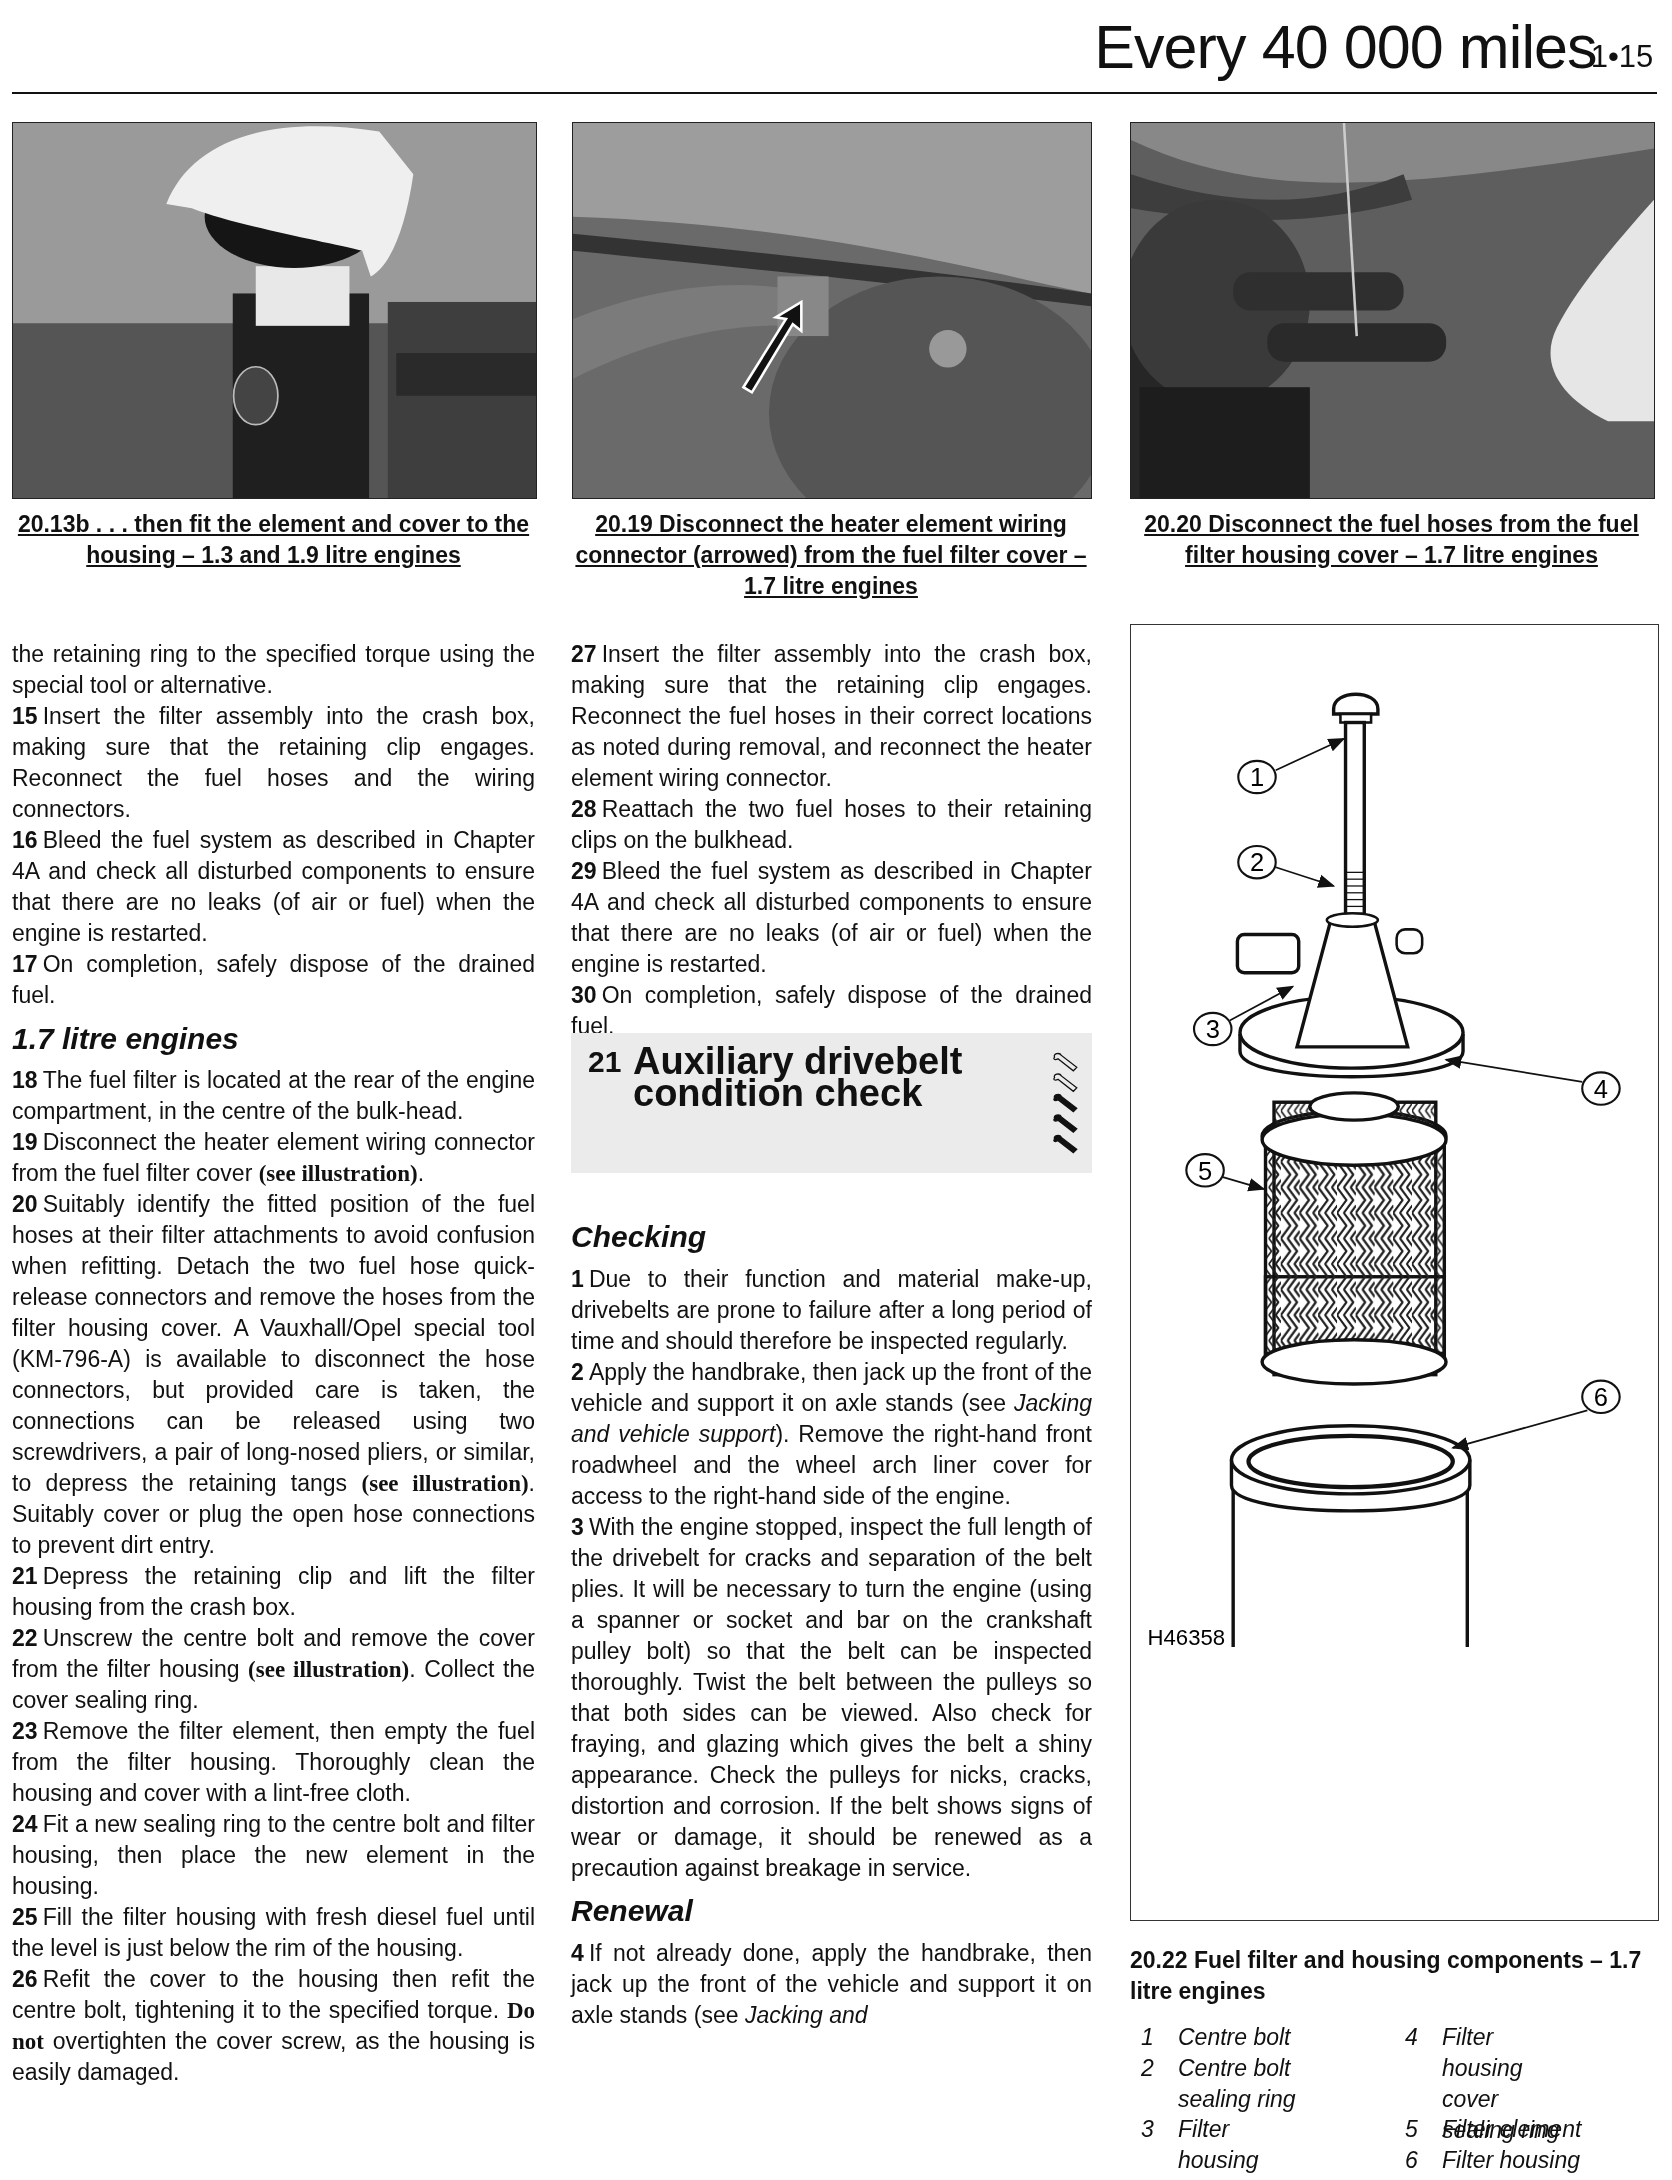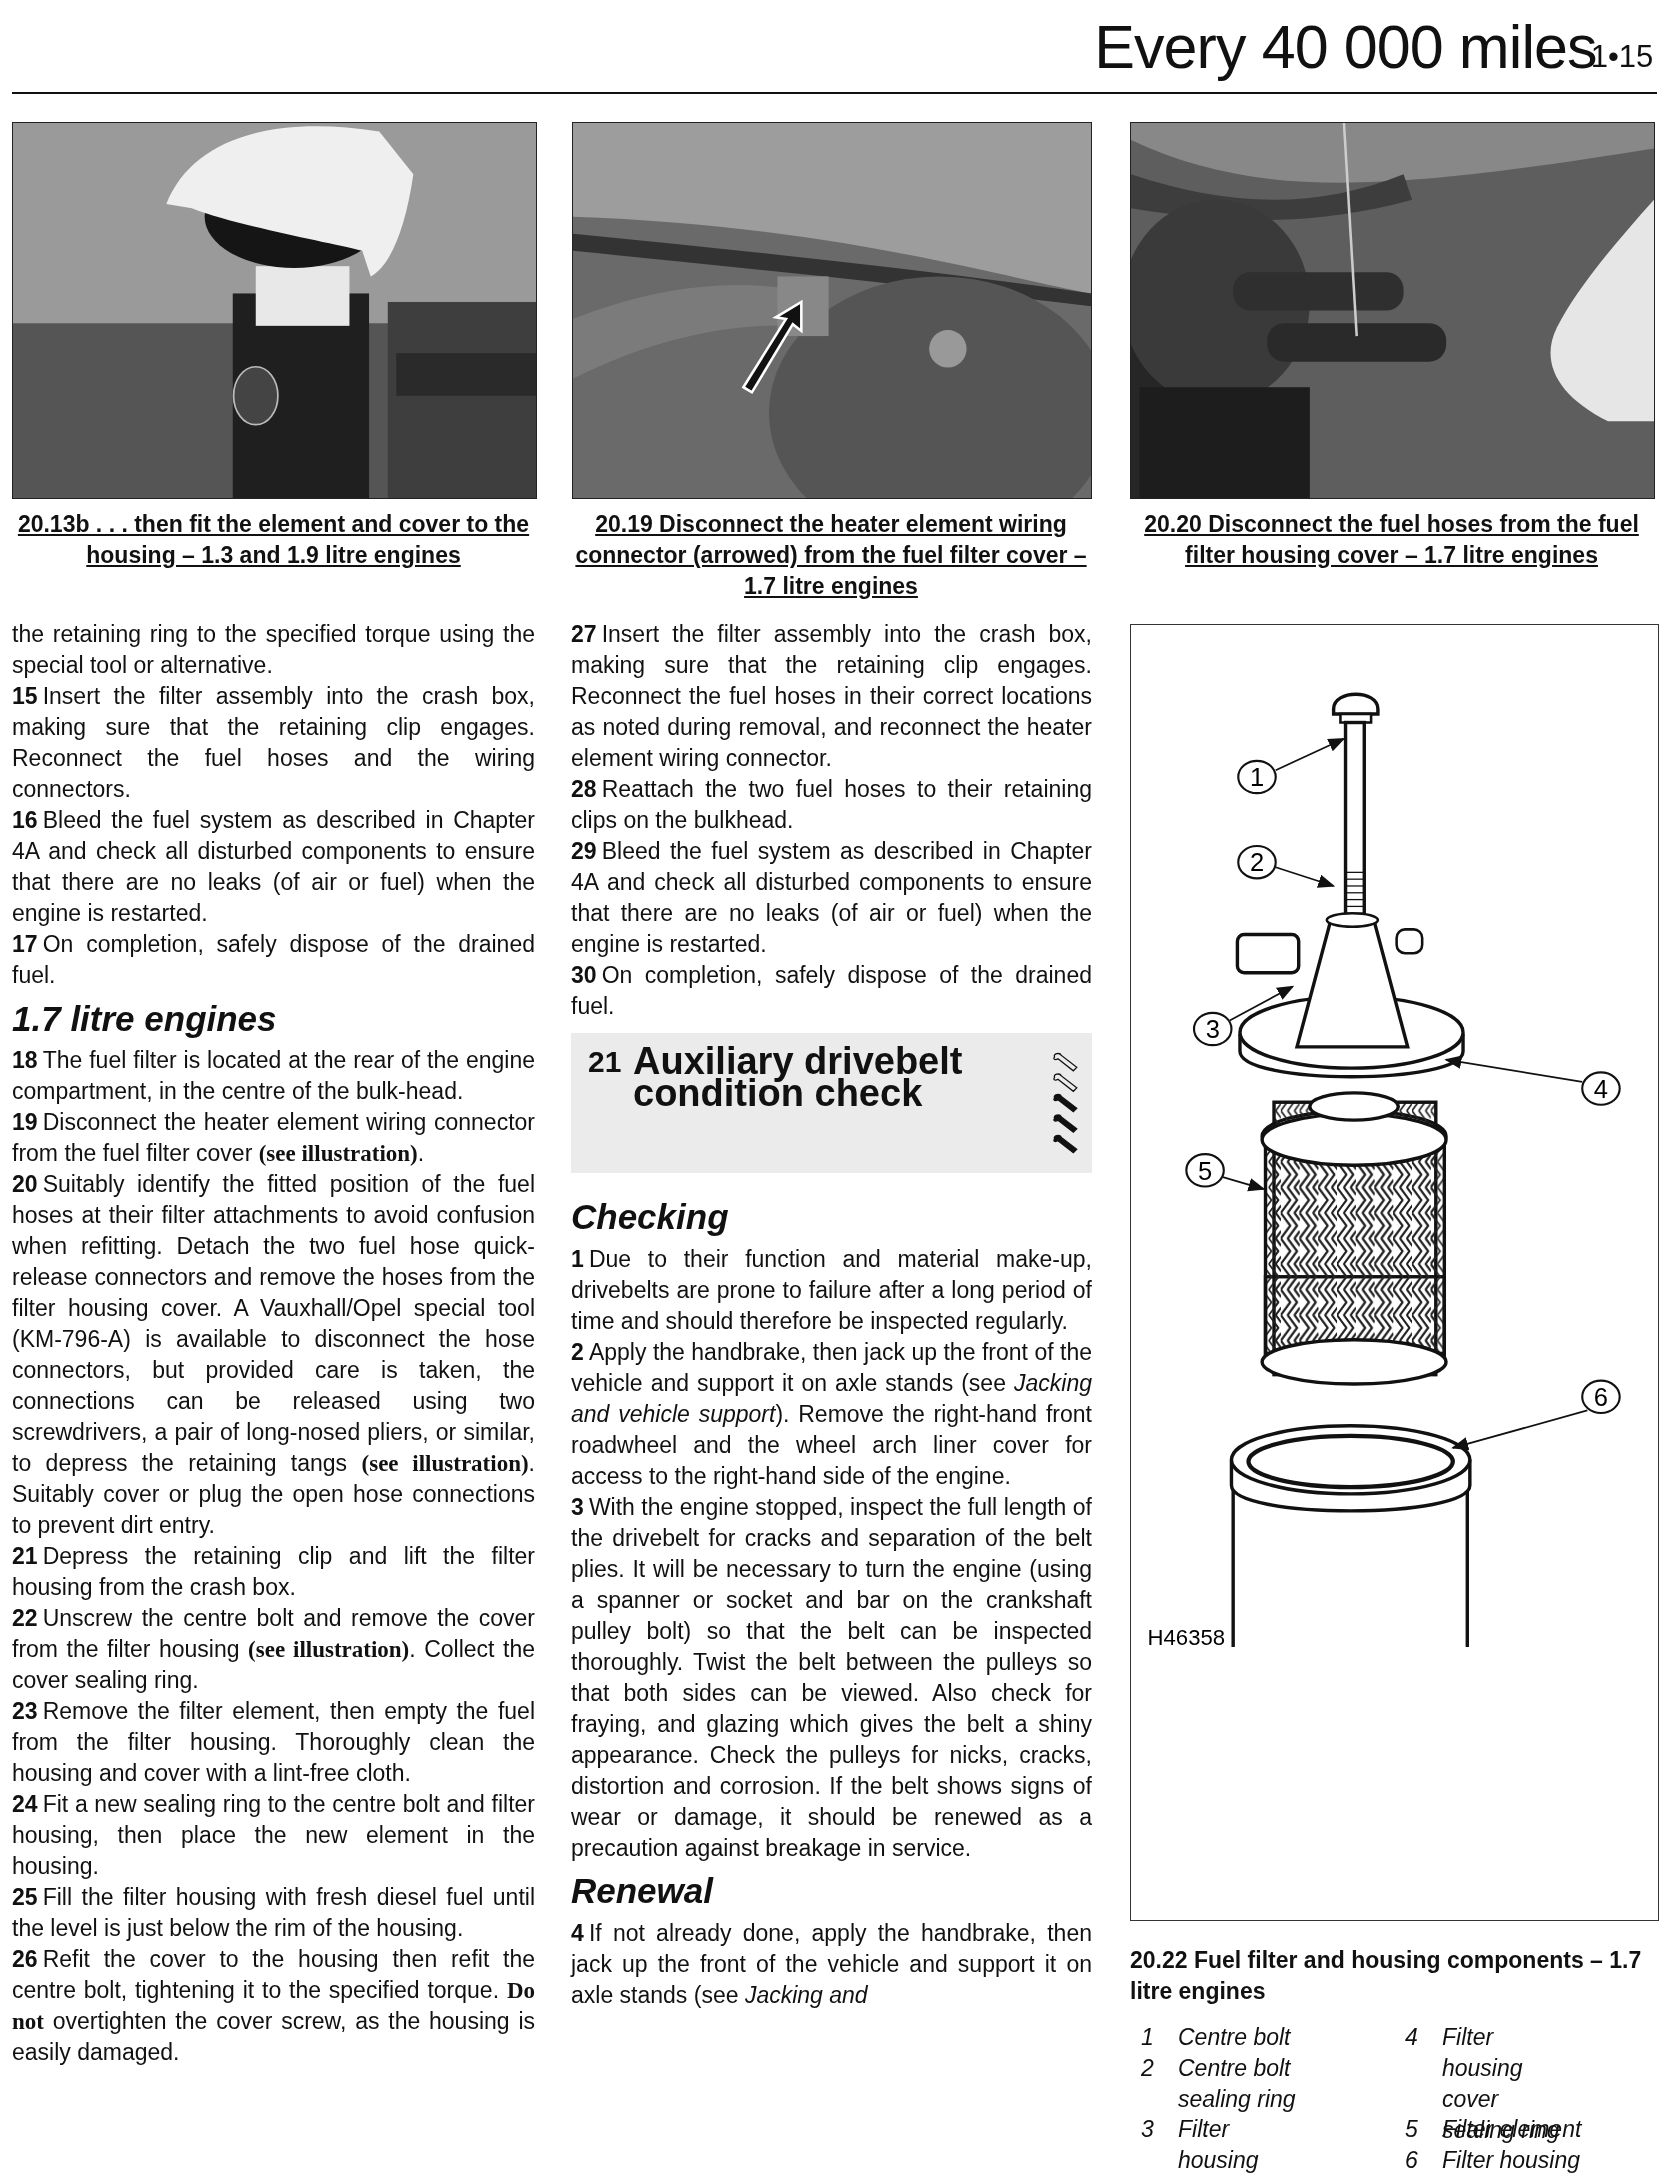--- a/index.html
+++ b/index.html
@@ -8,25 +8,25 @@
   .header { position: absolute; left: 12px; right: 15.3px; top: 0; height: 92px;
             border-bottom: 2.6px solid #111; }
   .header-title { position: absolute; right: 60px; top: 12px; font-size: 61px;
                   font-family: "Liberation Sans", sans-serif; letter-spacing: -0.9px; }
   .header-page { position: absolute; right: 3.4px; top: 39px; font-size: 31px; }
 
   .photo { position: absolute; top: 122px; height: 375px; border: 1.7px solid #222; overflow: hidden; }
   .photo svg { width: 100%; height: 100%; display: block; }
   .caption { position: absolute; font-weight: bold; font-size: 23px; line-height: 31px; text-align: center; text-decoration: underline; }
 
-  .col { position: absolute; font-size: 23px; line-height: 31px; text-align: justify; }
+  .col { position: absolute; font-size: 23px; line-height: 31px; text-align: justify; margin-top: 20px; }
   .col p { margin: 0; }
   .col b { font-weight: bold; font-family: Liberation Serif, serif; }
   .num { font-weight: bold; margin-right: 5.1px; }
-  .subhead { font-weight: bold; font-style: italic; font-size: 35px; margin: 8.5px 0 8.5px 0; line-height: 37px; }
+  .subhead { font-weight: bold; font-style: italic; font-size: 30px; margin: 8.5px 0 8.5px 0; line-height: 37px; }
 
   .section-box { position: absolute; left: 571px; top: 1033px; width: 521px; height: 140px;
                  background: #ebebeb; }
   .section-num { position: absolute; left: 17px; top: 12px; font-weight: bold; font-size: 30px; }
   .section-title { position: absolute; left: 62px; top: 12px; font-weight: bold; font-size: 38px; line-height: 32px; }
   .wrench-stack { position: absolute; right: 10.2px; top: 19px; width: 31px; height: 111px; }
 
   .figure { position: absolute; left: 1130px; top: 624px; width: 527px; height: 1295px;
             border: 1.7px solid #333; background: #fff; }
   .figure svg { width: 100%; height: 100%; display: block; }

